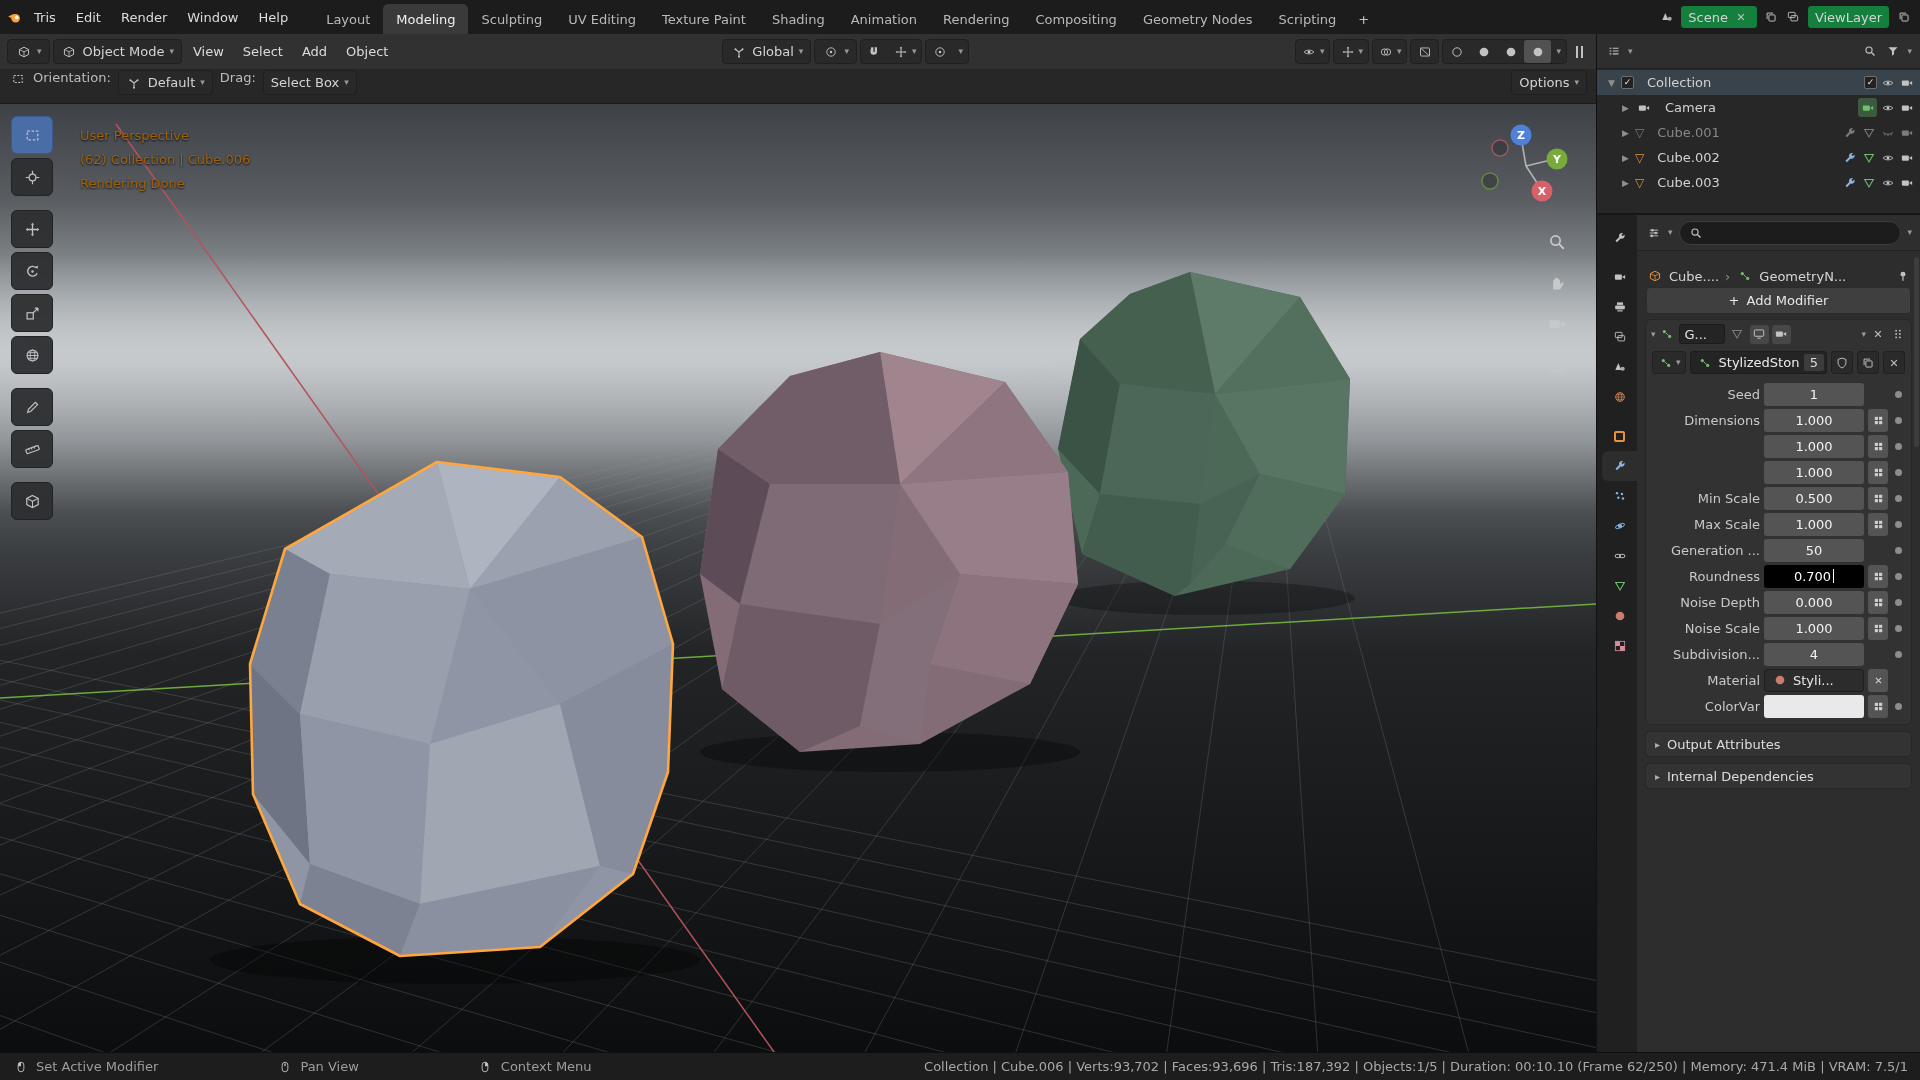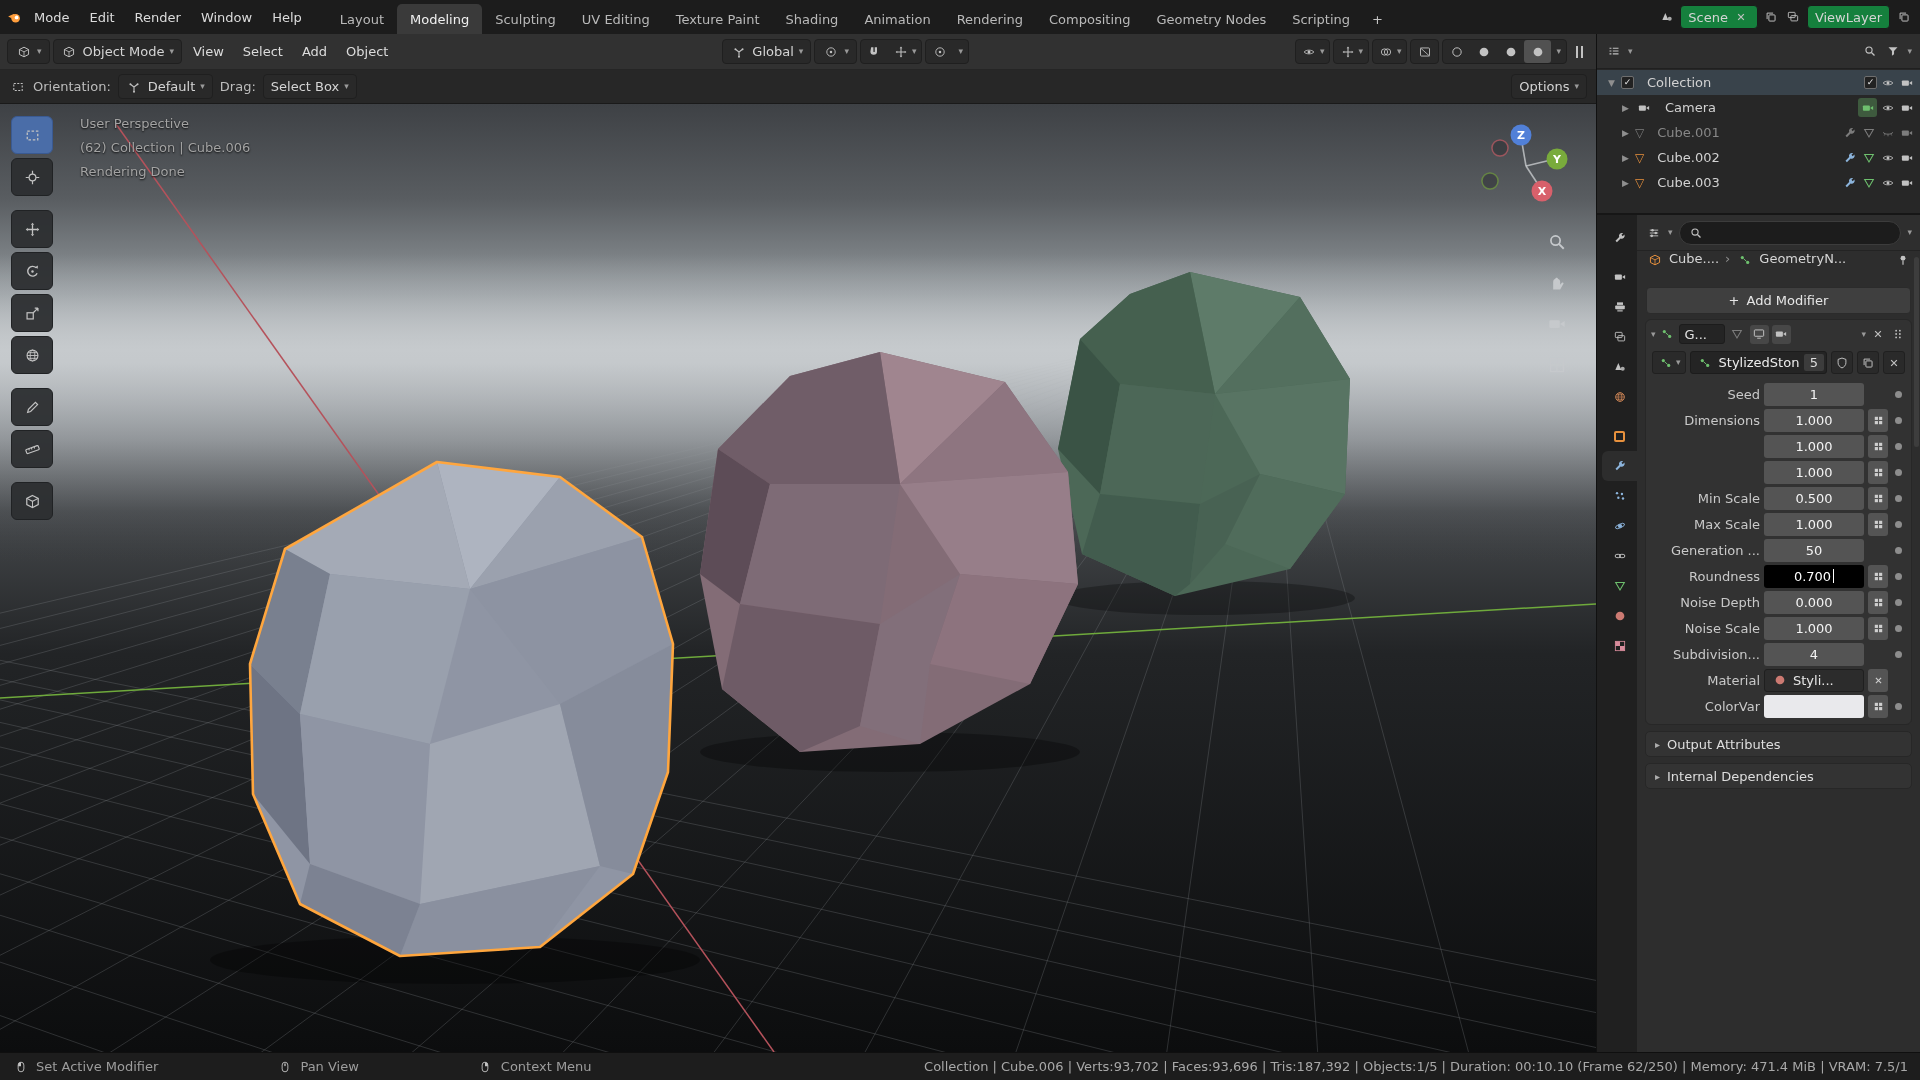--- a/index.html
+++ b/index.html
@@ -29,26 +29,26 @@
 .dd{display:flex;align-items:center;gap:5px;background:#292929;border:1px solid #1f1f1f;border-radius:4px;padding:0 7px;height:25px;white-space:nowrap}
 .vmenu{padding:4px 8px;border-radius:4px;color:#dcdcdc}
 .grp{display:flex;align-items:center;background:#292929;border:1px solid #1f1f1f;border-radius:4px;height:25px}
 .grp .seg{display:flex;align-items:center;padding:0 5px;height:100%;gap:2px}
 .seg.on{background:#515151;border-radius:3px}
 .vcenter{margin-left:auto;display:flex;gap:3px;align-items:center}
 .vright{margin-left:auto;display:flex;gap:3px;align-items:center}
 .pausebars{display:flex;gap:3px;padding:0 6px}
 .pausebars i{width:2px;height:12px;background:#c2c2c2}
 
-.toolrow{height:34px;flex:none;background:#272727;display:flex;align-items:center;gap:7px;padding:0 9px;border-bottom:1px solid #1a1a1a}
+.toolrow{height:34px;flex:none;background:#272727;display:flex;align-items:flex-start;gap:7px;padding:0 9px;border-bottom:1px solid #1a1a1a}
 .tslabel{color:#bdbdbd;white-space:nowrap}
 
 .viewport{flex:1;position:relative;overflow:hidden;background:#0d0e0f}
 .vp-svg{position:absolute;left:0;top:0}
-.overlaytext{position:absolute;left:80px;top:8px;line-height:24px;color:#a3a3a3;text-shadow:0 1px 2px rgba(0,0,0,.9);z-index:3;pointer-events:none}
+.overlaytext{position:absolute;left:80px;top:20px;line-height:24px;color:#a16207;text-shadow:0 1px 2px rgba(0,0,0,.9);z-index:3;pointer-events:none}
 .lefttools{position:absolute;left:11px;top:12px;display:flex;flex-direction:column;gap:4px;z-index:4}
 .tbtn{width:42px;height:38px;background:rgba(44,46,48,.95);border:1px solid #202224;border-radius:6px;display:flex;align-items:center;justify-content:center;color:#d8d8d8}
 .tbtn.active{background:#4a6da8;border-color:#3a5a92;color:#fff}
 .tbtn.gap{margin-top:10px}
 .viewicons{position:absolute;right:29px;top:128px;display:flex;flex-direction:column;gap:21px;z-index:3;color:#c6c9cc}
 .vicon{width:20px;height:20px;display:flex;align-items:center;justify-content:center}
 .vicon svg{width:18px;height:18px}
 
 .rightcol{width:324px;flex:none;display:flex;flex-direction:column;background:#2b2b2b;border-left:1px solid #111}
 .outliner{height:181px;flex:none;display:flex;flex-direction:column;background:#272727;border-bottom:2px solid #161616}
@@ -67,21 +67,21 @@
 
 .props{flex:1;display:flex;min-height:0}
 .ptabs{width:40px;flex:none;background:#202020;display:flex;flex-direction:column;padding-top:8px}
 .ptab{height:30px;display:flex;align-items:center;justify-content:center;border-radius:6px 0 0 6px;margin-left:5px}
 .ptab.active{background:#2d2d2d}
 .ptab.gapt{margin-top:9px}
 .objsq{width:11px;height:11px;border:2px solid #e8913d;border-radius:2px}
 .pbody{flex:1;background:#2d2d2d;display:flex;flex-direction:column;position:relative;min-width:0}
 .phead{height:36px;flex:none;display:flex;align-items:center;gap:6px;padding:0 8px;background:#2e2e2e;border-bottom:1px solid #232323}
 .searchbox{flex:1;height:24px;background:#1c1c1c;border:1px solid #3c3c3c;border-radius:12px;display:flex;align-items:center;gap:5px;padding:0 8px;color:#8a8a8a}
-.bcrumb{height:33px;flex:none;display:flex;align-items:flex-start;gap:6px;padding:0 9px;color:#d6d6d6}
+.bcrumb{height:33px;flex:none;display:flex;align-items:flex-end;gap:6px;padding:0 9px;color:#d6d6d6}
 .bsep{color:#8f8f8f}
 .bpin{margin-left:auto}
 .addmod{margin:3px 9px 5px;height:27px;flex:none;background:#3f3f3f;border:1px solid #2b2b2b;border-radius:4px;display:flex;align-items:center;justify-content:center;gap:7px;color:#e6e6e6}
 .modpanel{margin:0 8px;background:#323232;border:1px solid #272727;border-radius:6px;flex:none;padding-bottom:4px}
 .modhead{height:28px;display:flex;align-items:center;gap:3px;padding:0 5px}
 .modname{width:46px;height:20px;background:#242424;border:1px solid #1c1c1c;border-radius:3px;display:flex;align-items:center;padding:0 5px;color:#e2e2e2;overflow:hidden;white-space:nowrap}
 .modtgl{width:19px;height:19px;display:flex;align-items:center;justify-content:center;border-radius:3px;flex:none}
 .modtgl.on{background:#474747}
 .mspace{flex:1}
 .ngrow{display:flex;align-items:center;gap:4px;padding:3px 6px 6px}
@@ -325,21 +325,21 @@
 
 <div class="app">
 
   <div class="topbar">
     <div class="tb-left">
       <span class="icn">
           <svg>
             <use href="#sy-blender"></use>
           </svg>
         </span>
-      <span class="menu">Mode</span>
+      <span class="menu">Tris</span>
       <span class="menu">Edit</span>
       <span class="menu">Render</span>
       <span class="menu">Window</span>
       <span class="menu">Help</span>
     </div>
     <div class="tabs">
       <span class="tab">Layout</span>
       <span class="tab active">Modeling</span>
       <span class="tab">Sculpting</span>
       <span class="tab">UV Editing</span>

